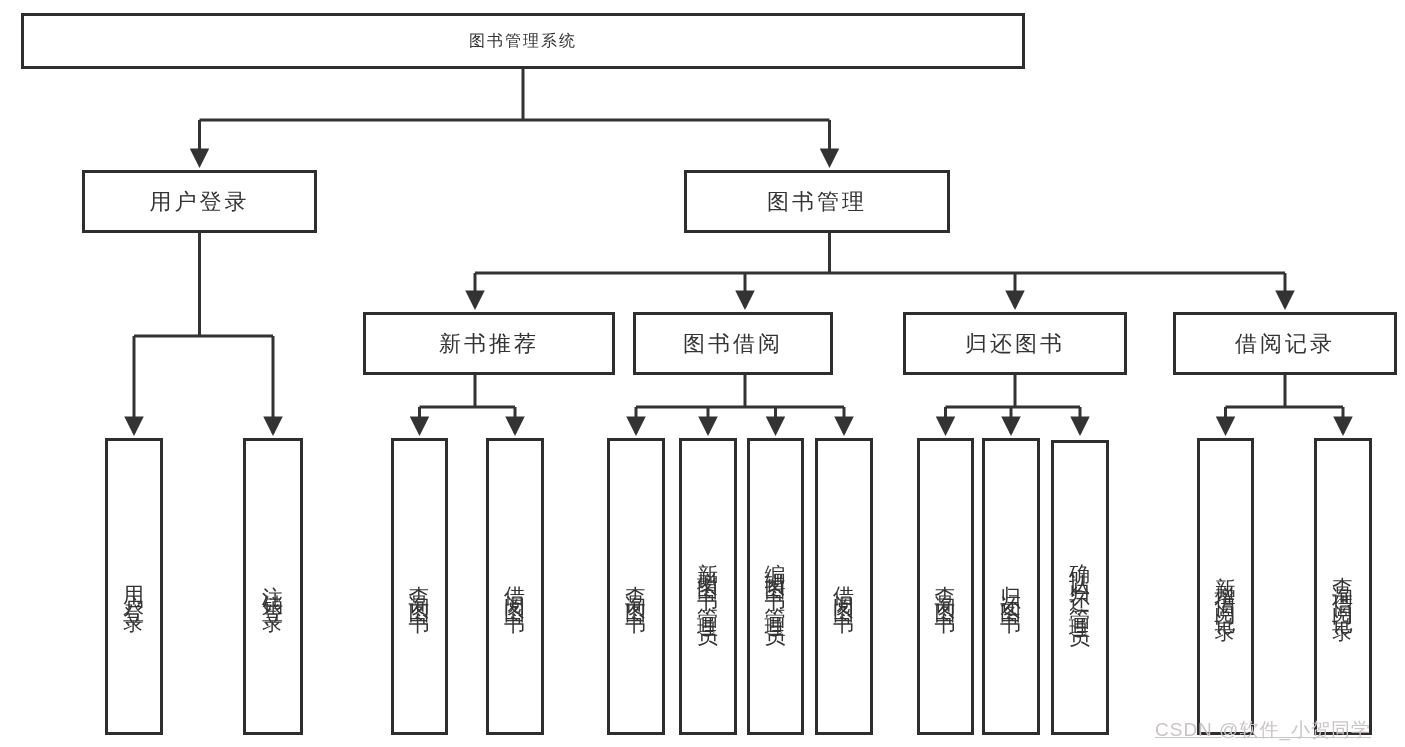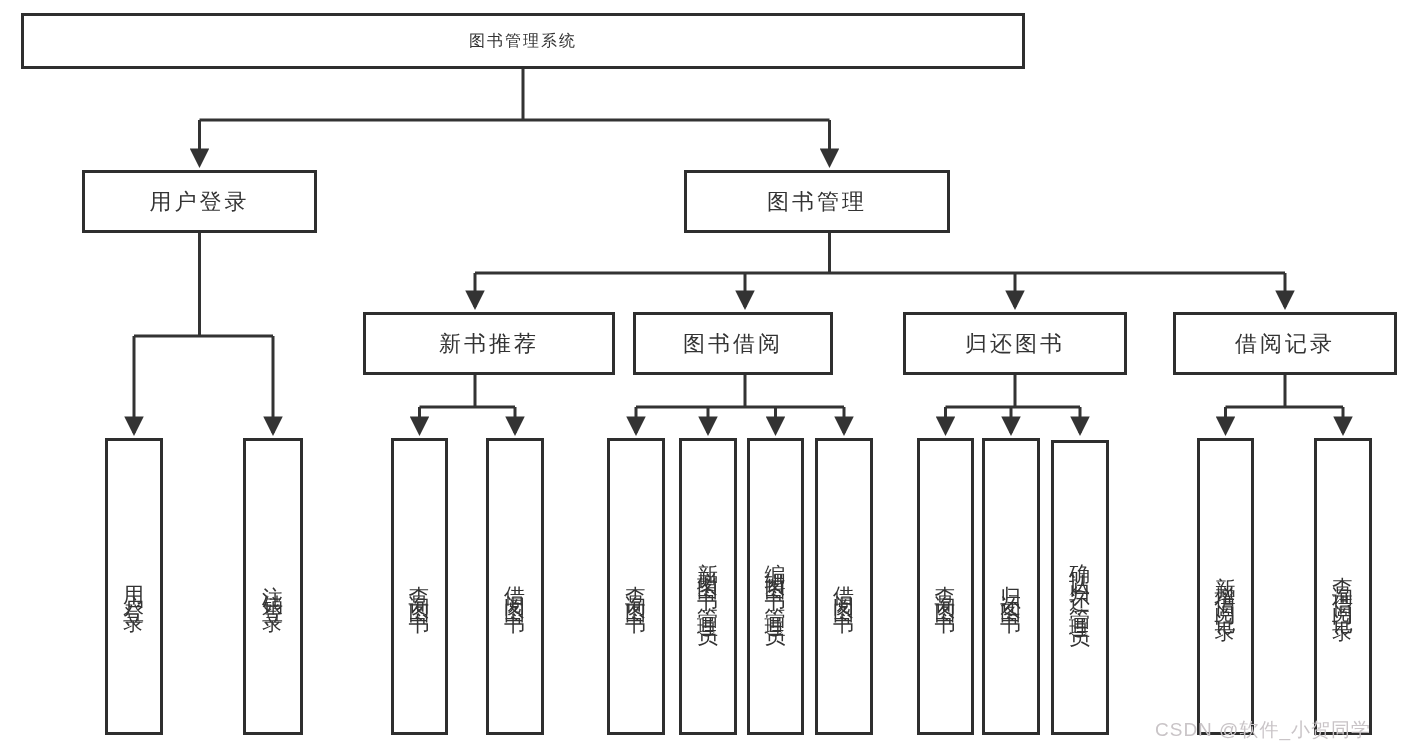--- a/index.html
+++ b/index.html
@@ -38,20 +38,21 @@
     white-space:nowrap;
   }
   .watermark{
     position:absolute;
     left:1155px;top:717px;
     font-size:19px;
     color:var(--watermark);
     letter-spacing:1px;
     z-index:5;
     white-space:nowrap;
+    text-decoration:underline;
   }
 </style>
 </head>
 <body>
 
 <div class="stage">
 
   <svg class="wires" width="1405" height="747">
     <defs>
       <marker id="arrow" viewBox="0 0 10 10" refX="8.5" refY="5" markerWidth="6.5" markerHeight="6.5" orient="auto-start-reverse">

